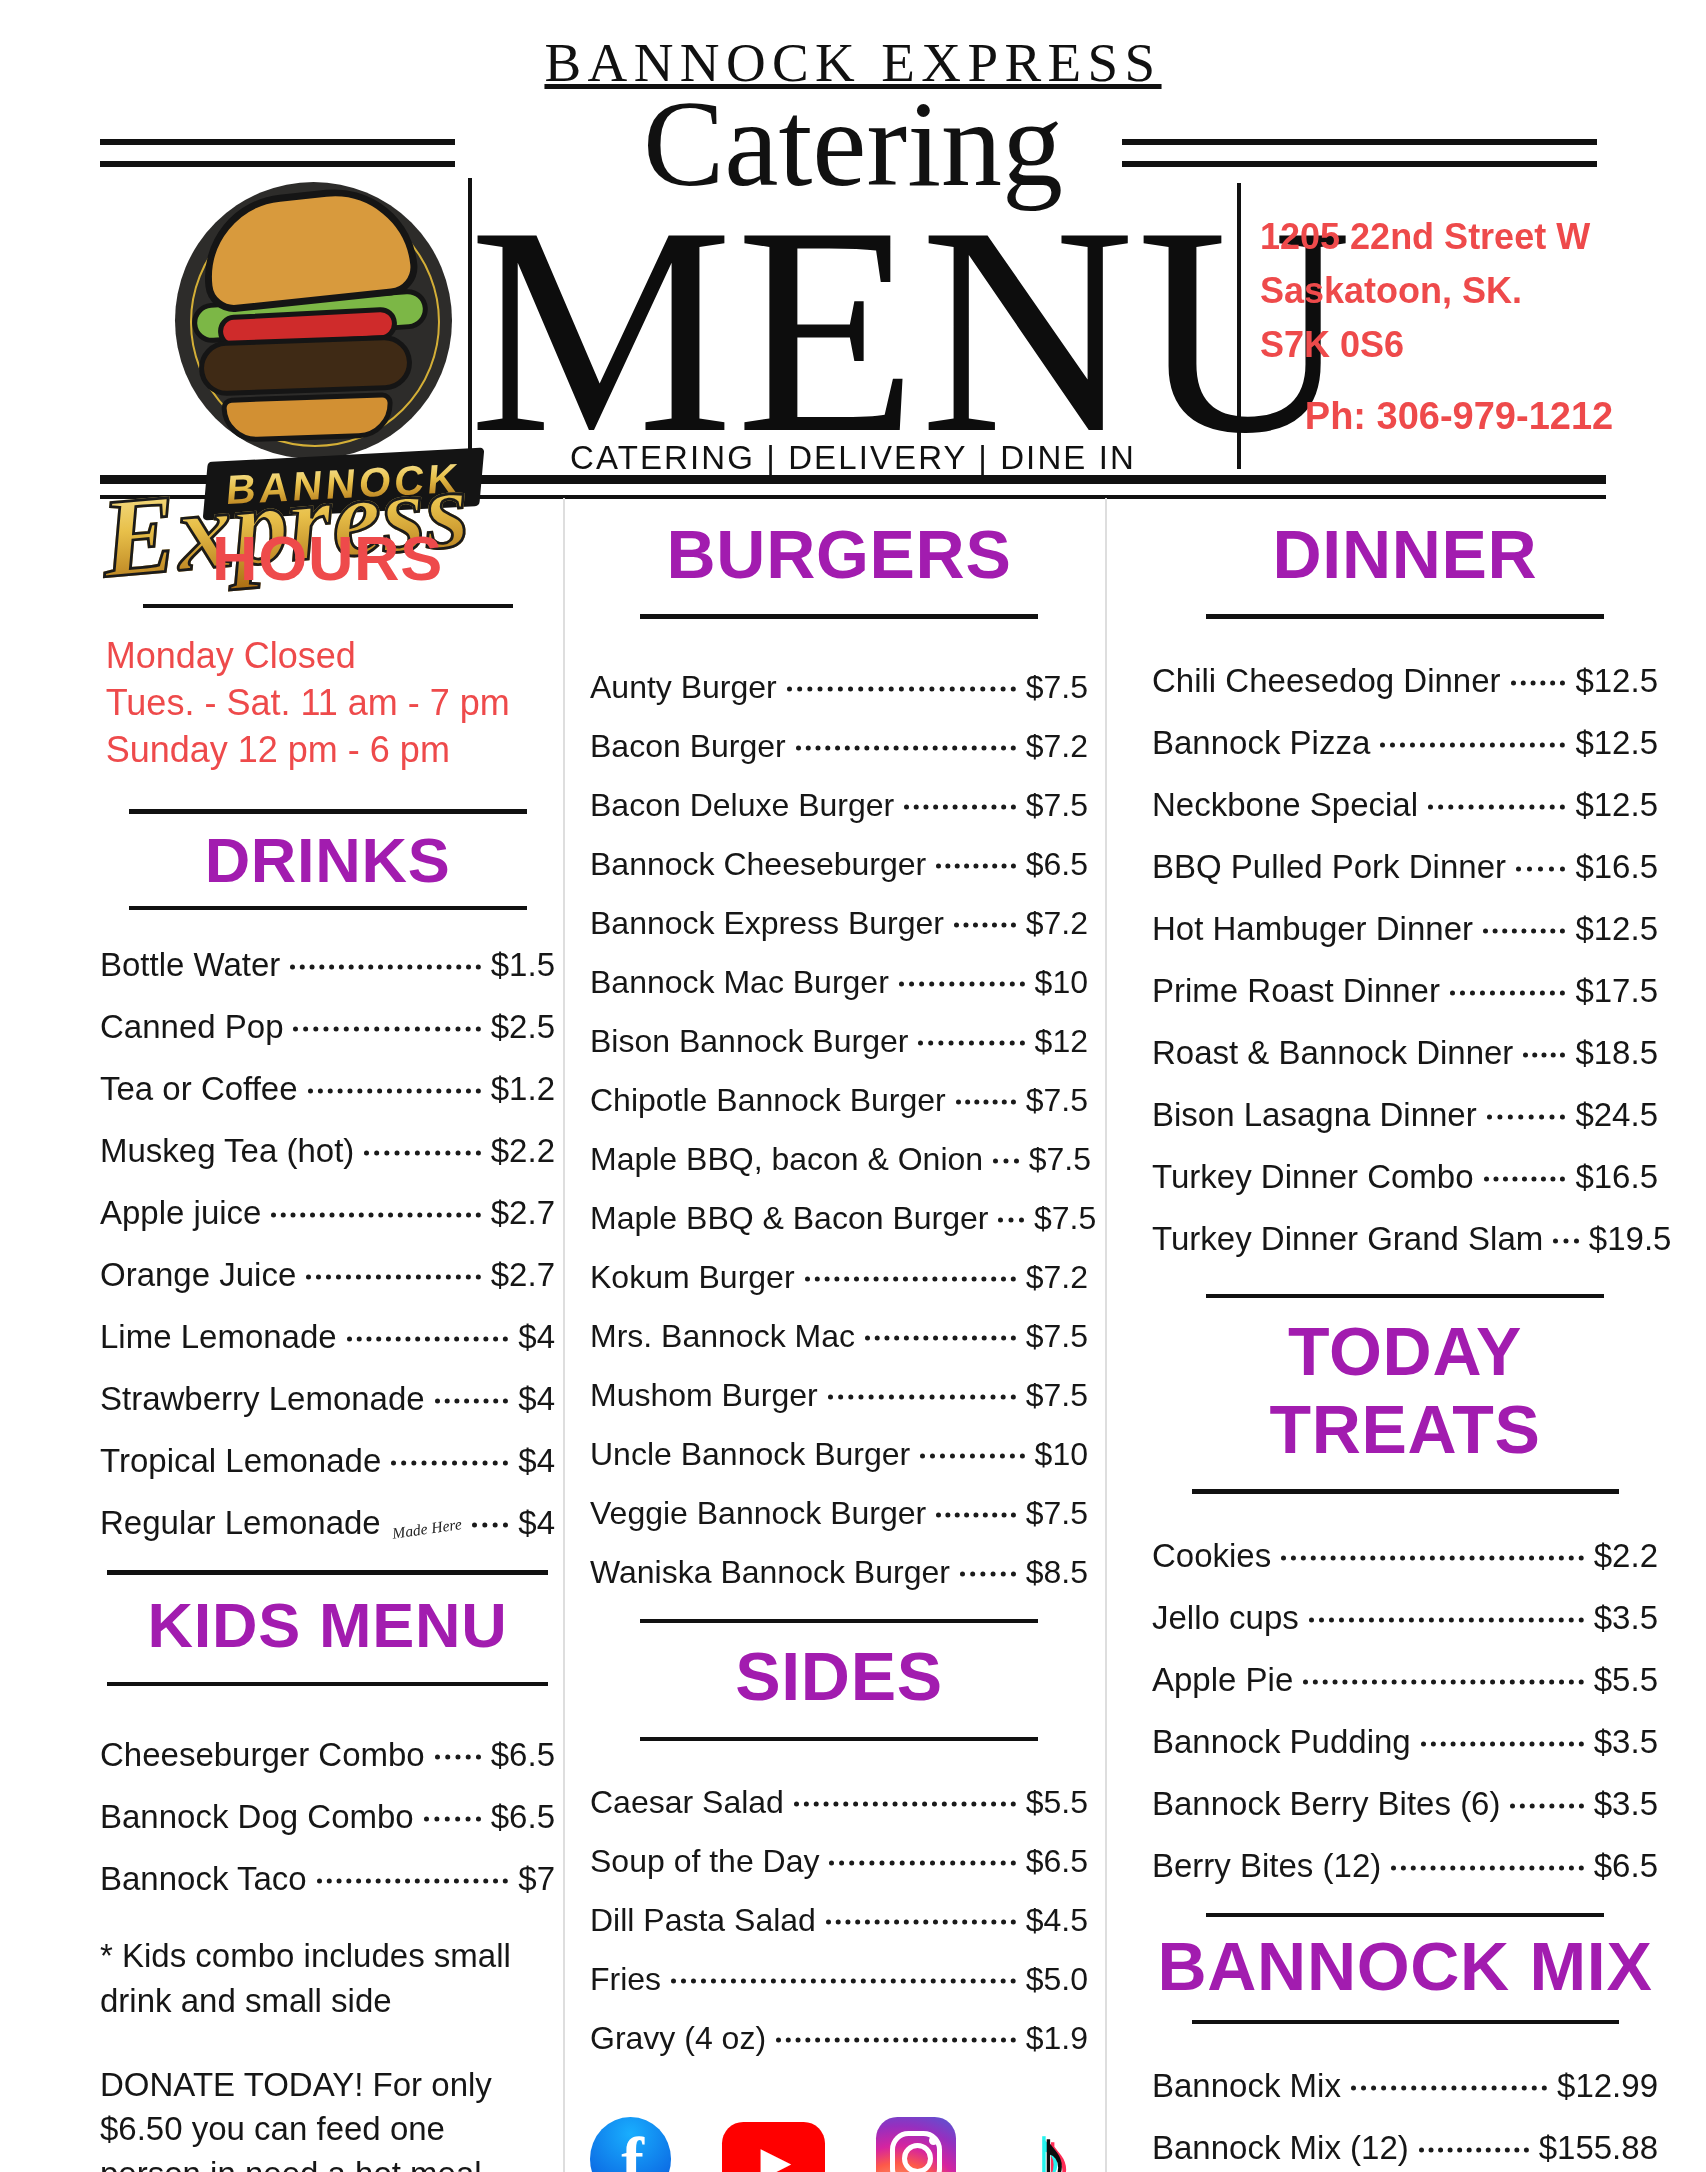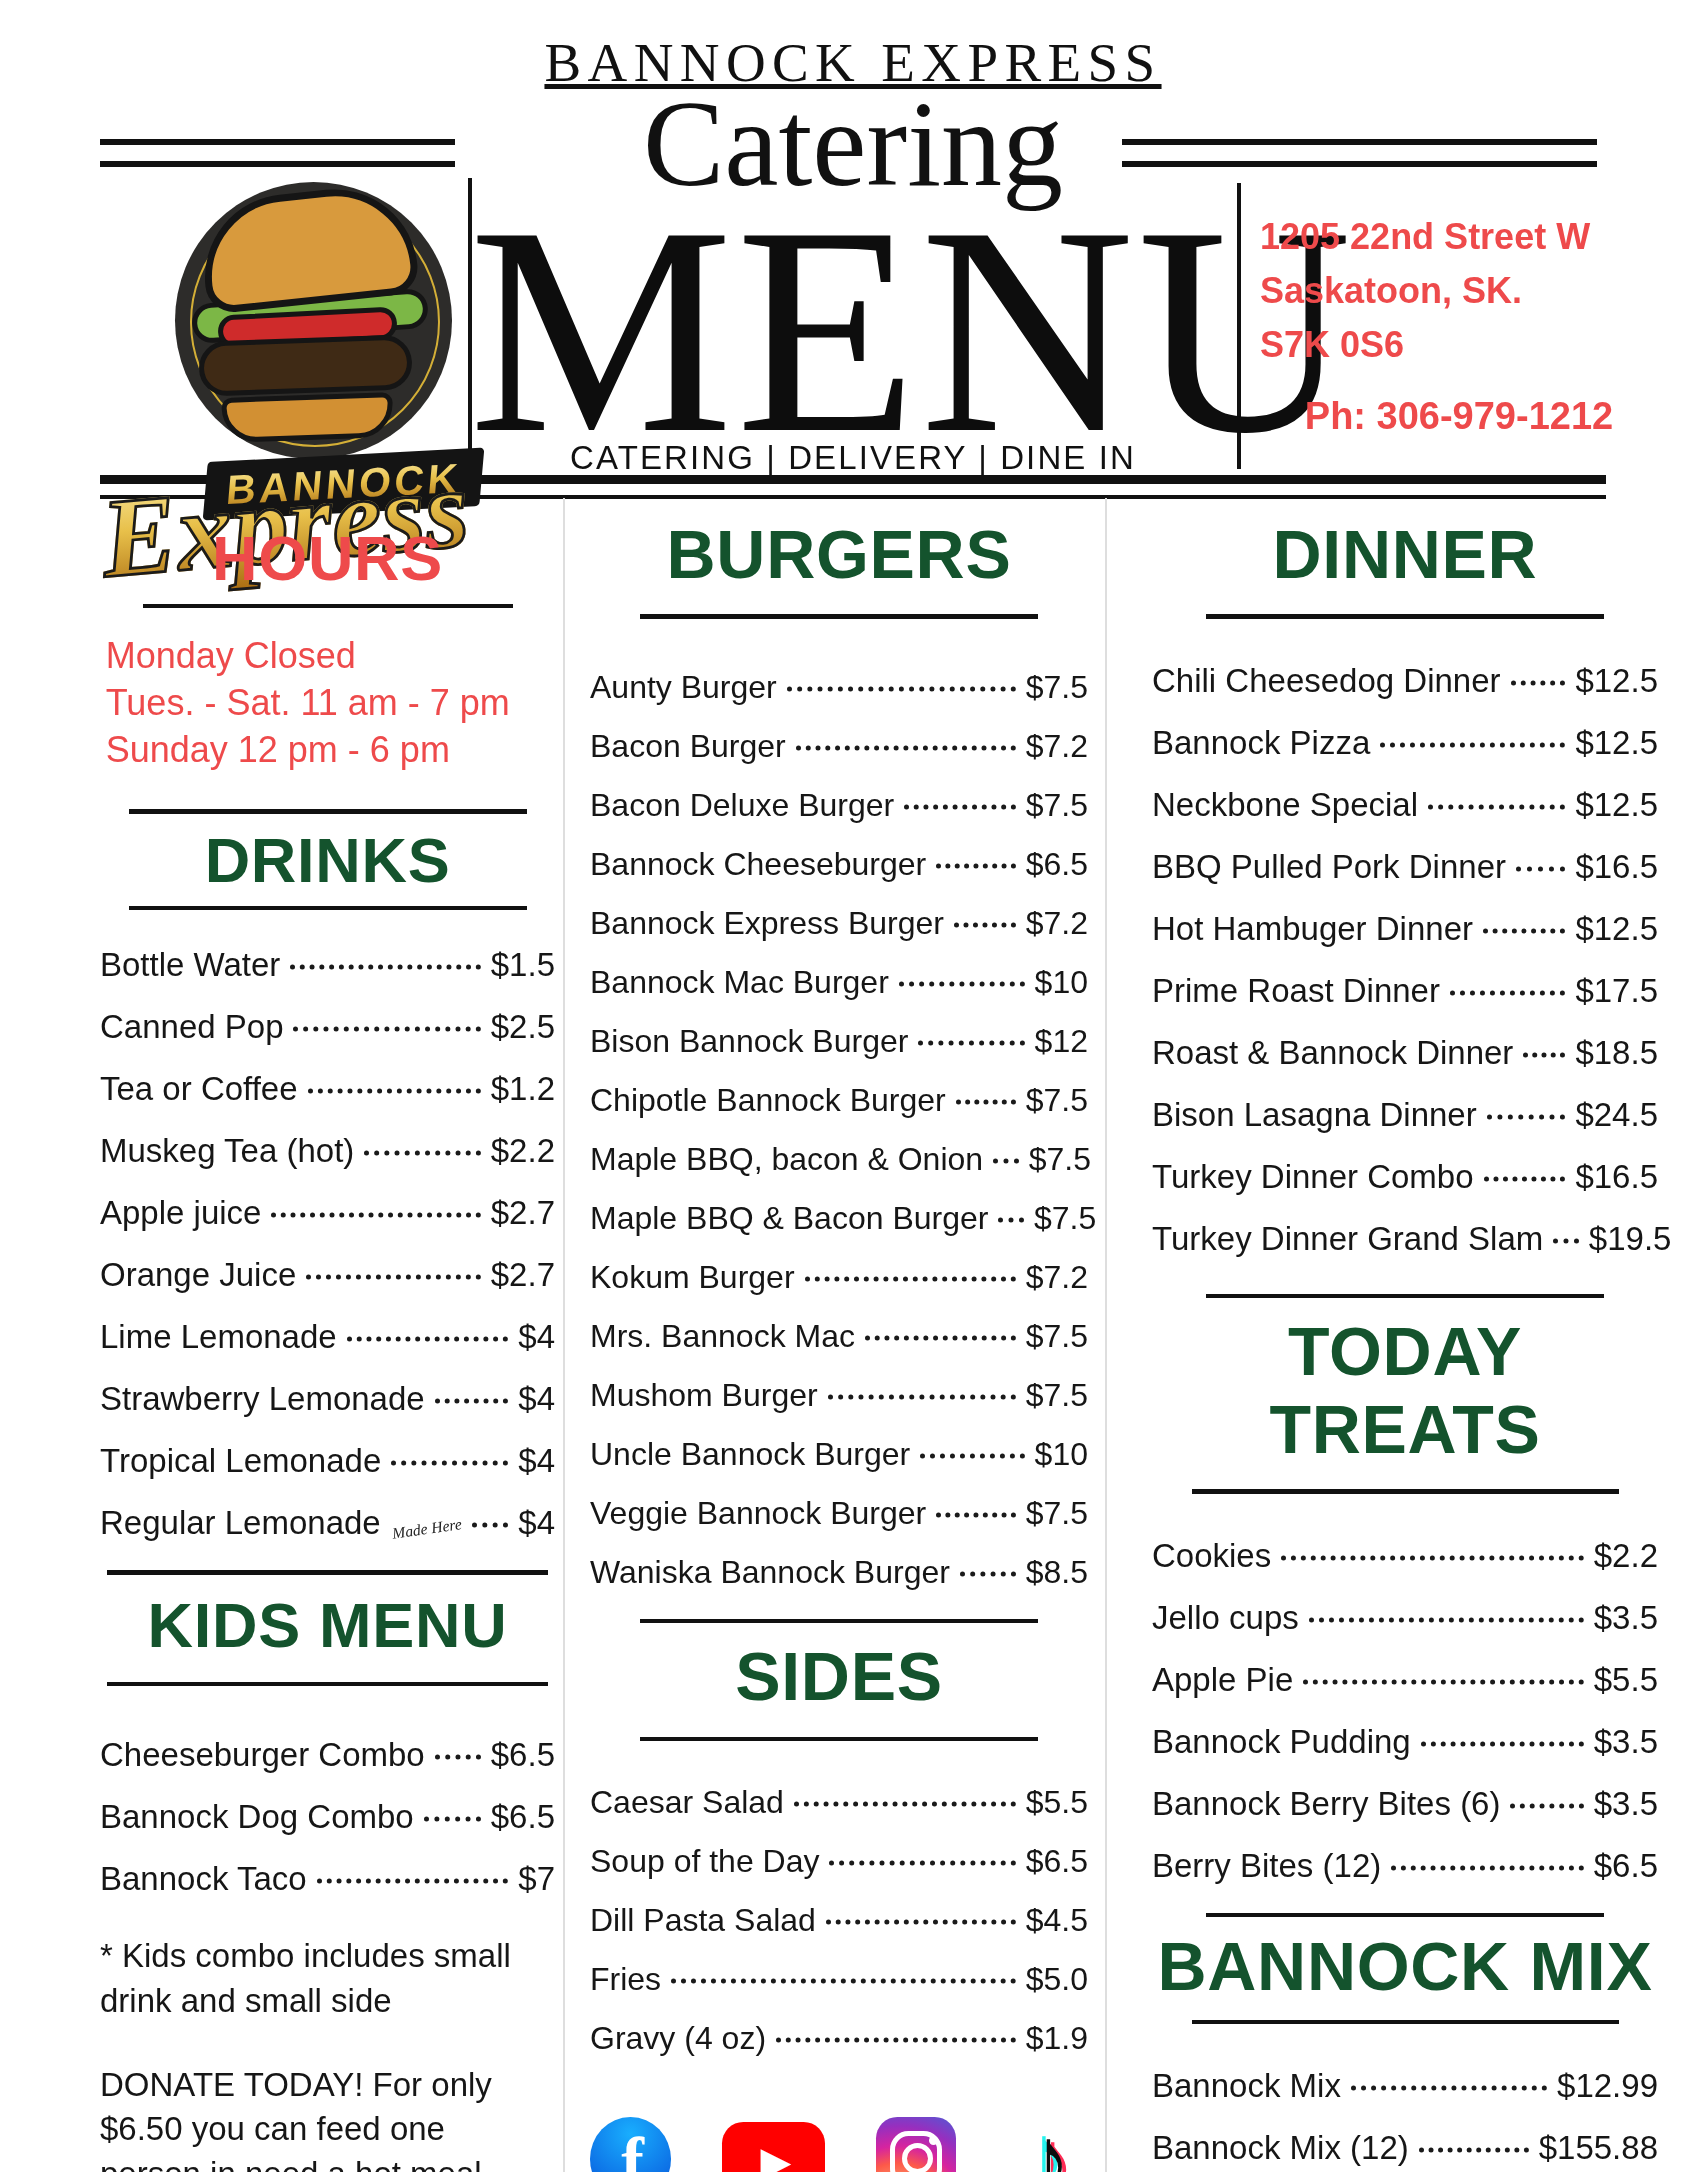--- a/index.html
+++ b/index.html
@@ -56,21 +56,21 @@
     font-family:"Liberation Serif",serif;font-style:italic;font-weight:700;font-size:112px;
     transform:rotate(-5deg);-webkit-text-stroke:2.8px #1b1b1b;}
   
   .col{position:absolute;top:515px;}
   .col-left{left:100px;width:455px;}
   .col-mid{left:590px;width:498px;}
   .col-right{left:1152px;width:506px;}
   .shadow{position:absolute;width:2.1px;background:#dedede;top:498px;height:1675px;}
   .sh-l{left:563px}.sh-r{left:1105px}
   .section{text-align:center;}
-  .sec-title{font-weight:700;margin:0;color:#14532d;}
+  .sec-title{font-weight:700;margin:0;color:#a21caf;}
   .t88{font-size:63px;letter-spacing:0.7px;}
   .t96{font-size:68px;letter-spacing:0.7px;}
   .red{color:var(--red);}
   .sec-underline,.sec-rule{height:4.3px;background:var(--rule);margin:0 auto;}
   .w520{width:370px}.w560{width:398px}.w600{width:427px}.w620{width:441px}
   
   .items{text-align:left;}
   .item{display:flex;align-items:baseline;font-size:33px;margin-bottom:24px;color:#161616;}
   .item-name{white-space:nowrap;}
   .item-annotation{font-family:"Liberation Serif",serif;font-style:italic;font-size:15.6px;

